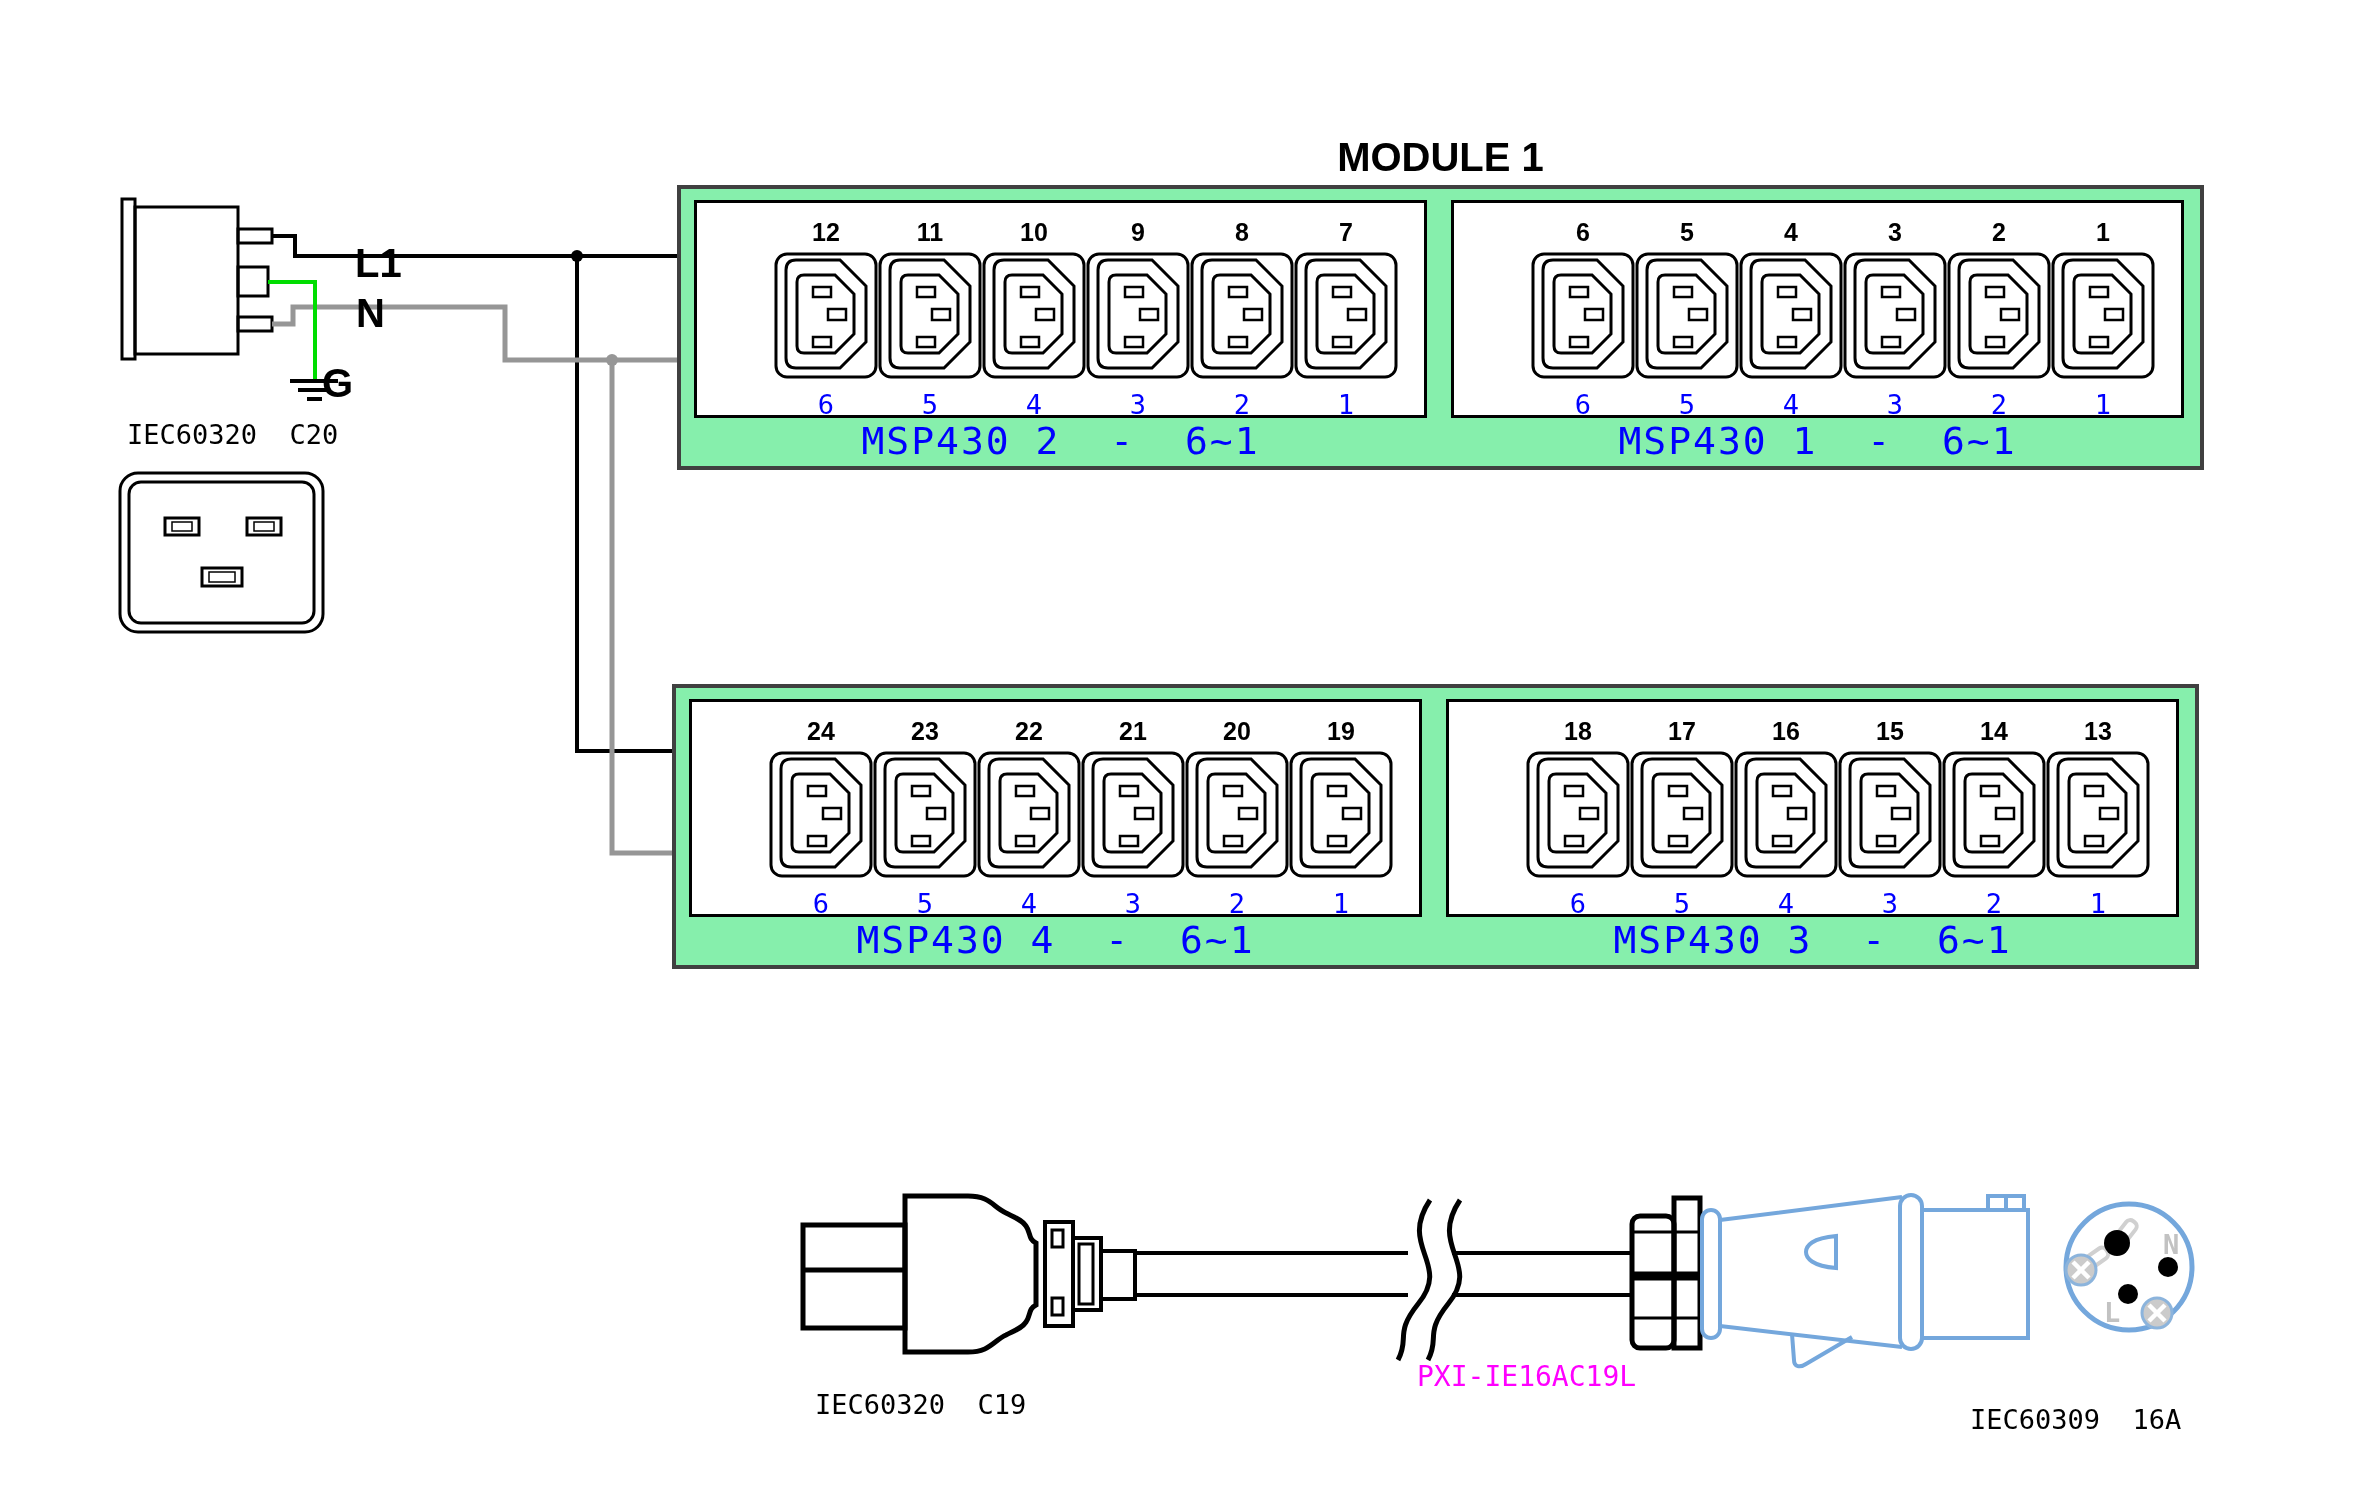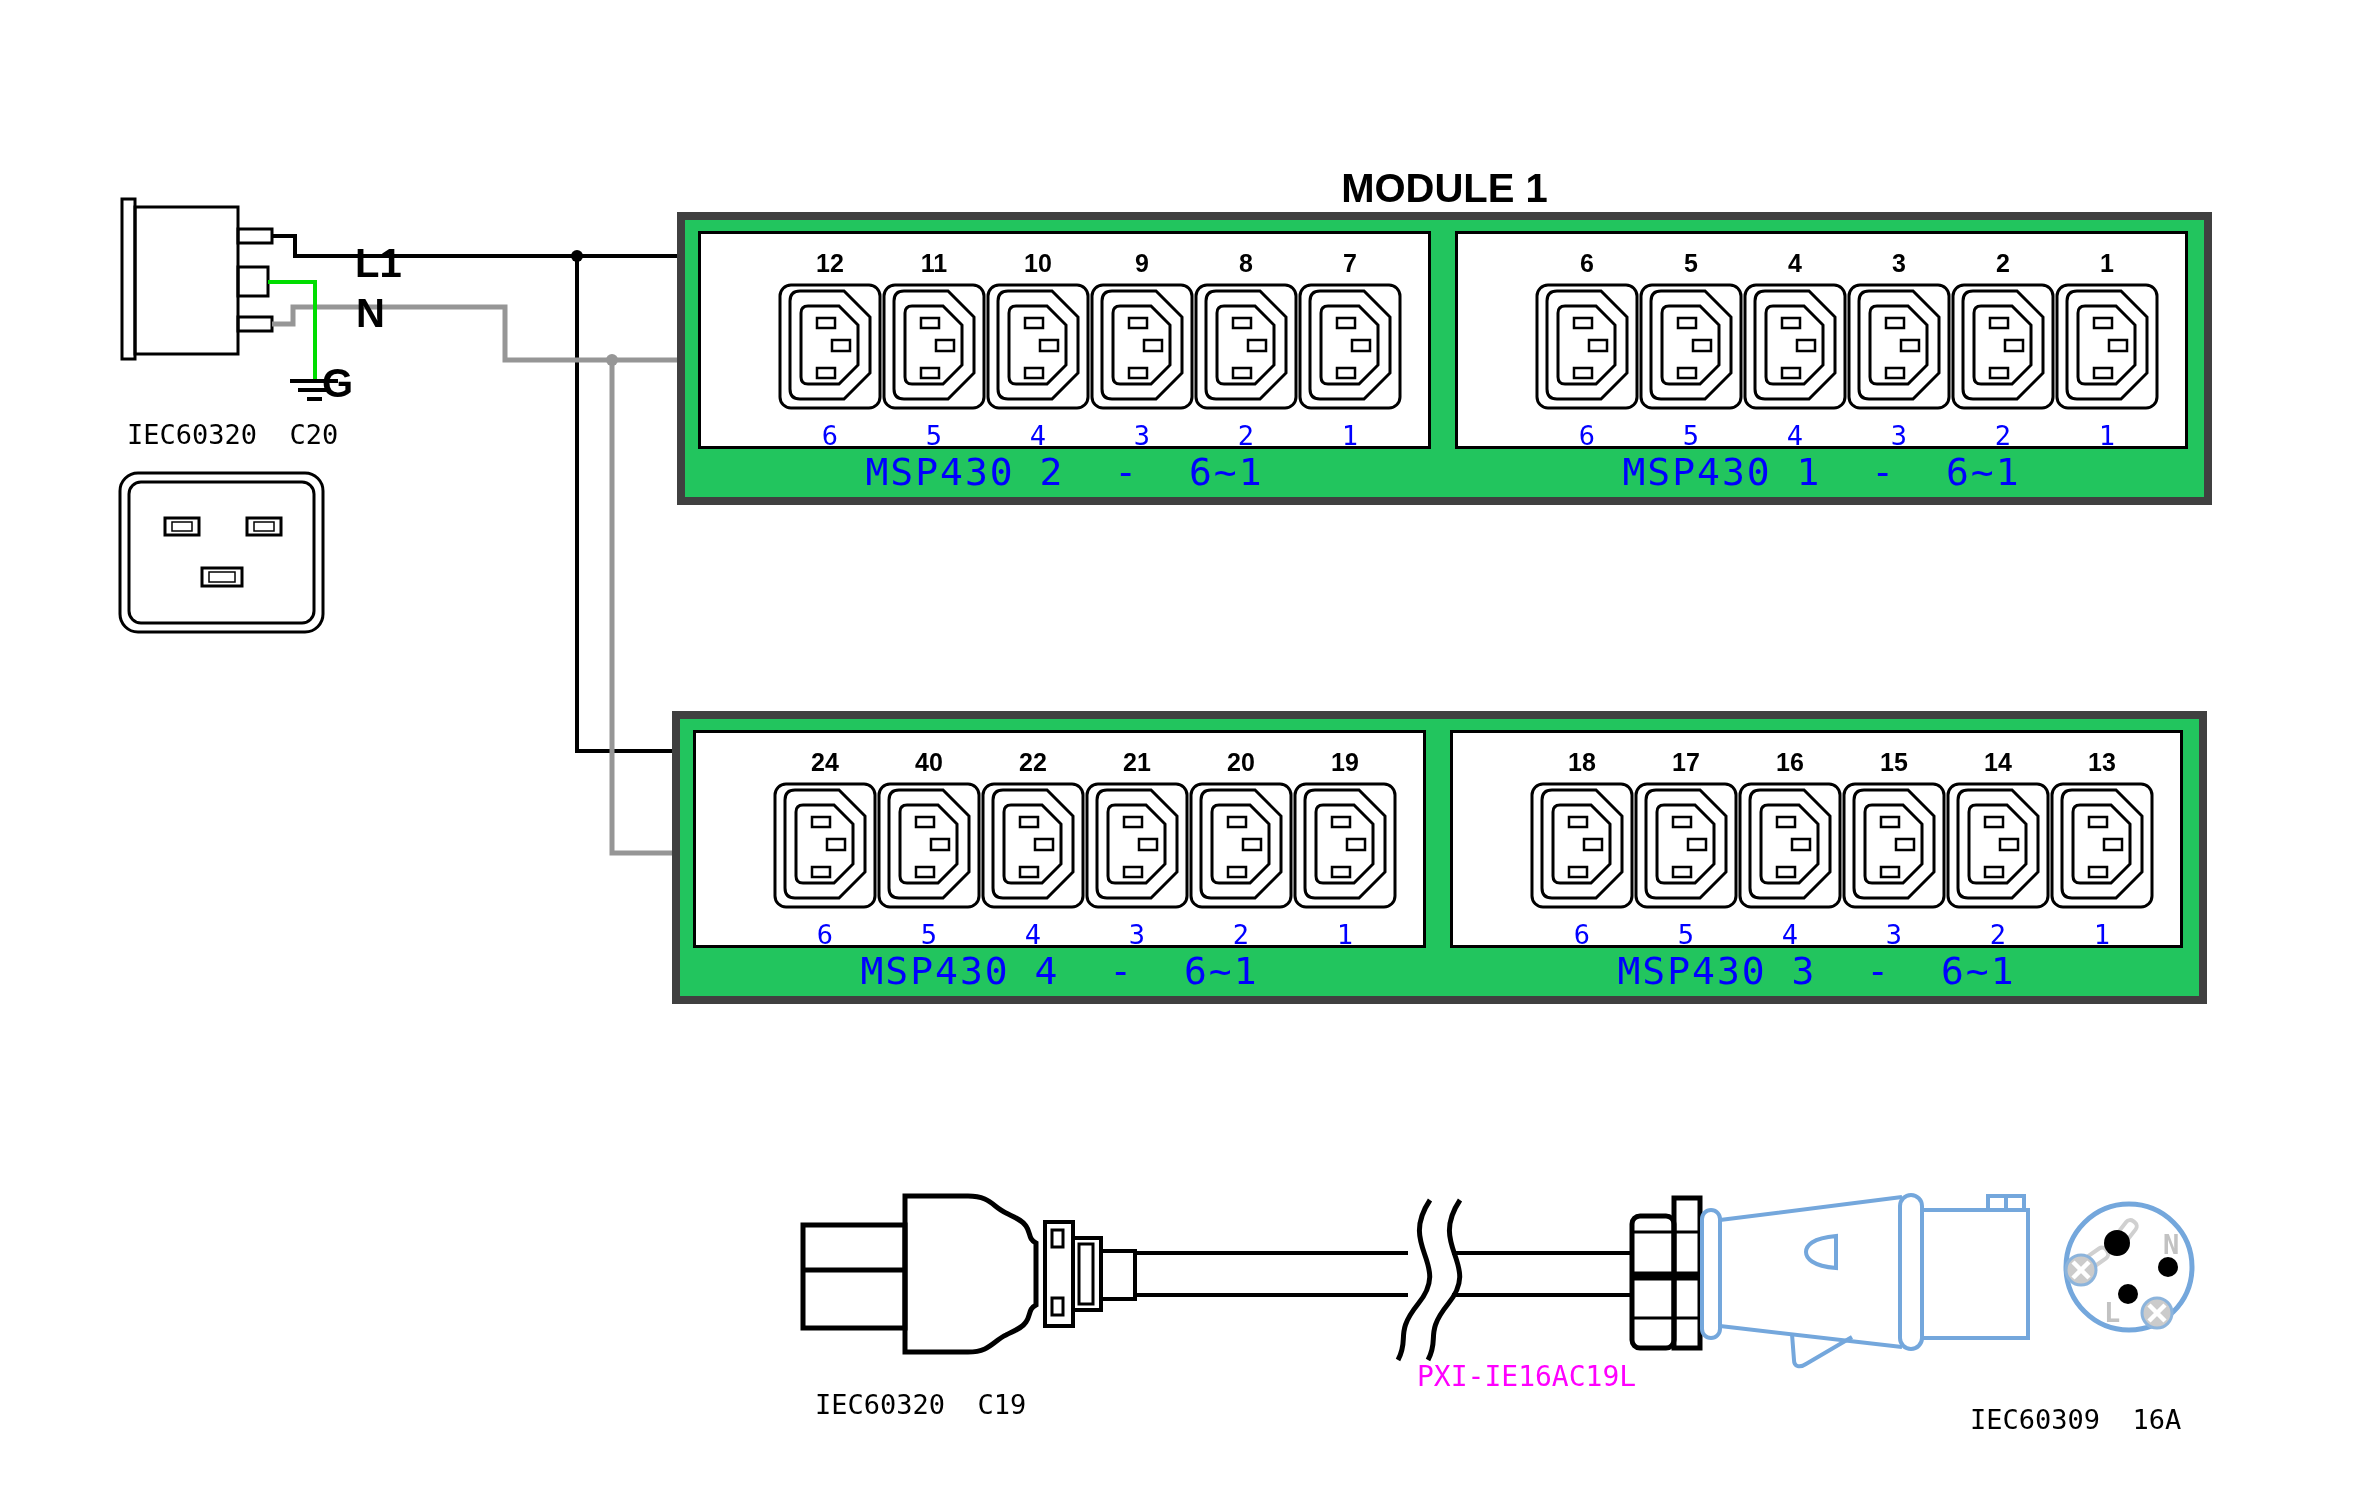--- a/index.html
+++ b/index.html
@@ -18,21 +18,21 @@
 
   
   .wire-label{position:absolute;font-family:"Liberation Sans",sans-serif;font-weight:bold;
               font-size:40px;color:#000;line-height:1;margin-top:31px;}
 
   
   .mono-label{position:absolute;font-size:27px;color:#000;white-space:pre;line-height:1;}
   .part-label{position:absolute;font-size:28px;color:#ff00ff;white-space:pre;line-height:1;}
 
   
-  .module{position:absolute;width:1519px;height:277px;border:8px solid #404040;background:#22c55e;margin-top:27px;}
+  .module{position:absolute;width:1519px;height:277px;border:4px solid #404040;background:#86efac;}
   .module-title{position:absolute;top:-52px;left:0;width:100%;text-align:center;
                 font-family:"Liberation Sans",sans-serif;font-weight:bold;font-size:40px;
                 letter-spacing:0px;color:#000;line-height:1;}
   .group{position:absolute;top:11px;width:733px;height:218px;border:3px solid #000;
          box-sizing:border-box;background:#fff;}
   .outlet-row{display:flex;justify-content:flex-end;padding:6px 26px;}
   .outlet-cell{display:flex;flex-direction:column;align-items:center;width:104px;}
   .num-top{height:43px;line-height:46px;font-family:"Liberation Sans",sans-serif;
            font-weight:bold;font-size:25px;color:#000;}
   .num-bottom{height:48px;padding-top:10px;font-size:27px;color:#0000ff;line-height:1.2;}
@@ -335,21 +335,21 @@
               <path class="oln" d="M22,8 L66,8 L92,34 L92,90 L66,116 L22,116 Q12,116 12,106 L12,18 Q12,8 22,8 Z"></path>
               <path class="oln" d="M30,23 L61,23 L80,42 L80,82 L61,101 L30,101 Q23,101 23,94 L23,30 Q23,23 30,23 Z"></path>
               <rect class="osl" x="39" y="35" width="18" height="10"></rect>
               <rect class="osl" x="54" y="57" width="18" height="11"></rect>
               <rect class="osl" x="39" y="85" width="18" height="10"></rect>
             </svg>
             <div class="num-bottom">6</div>
           </div>
 
           <div class="outlet-cell">
-            <div class="num-top">40</div>
+            <div class="num-top">23</div>
             <svg width="104" height="127" viewBox="0 0 104 127">
               <rect class="oln" x="2" y="2" width="100" height="123" rx="11"></rect>
               <path class="oln" d="M22,8 L66,8 L92,34 L92,90 L66,116 L22,116 Q12,116 12,106 L12,18 Q12,8 22,8 Z"></path>
               <path class="oln" d="M30,23 L61,23 L80,42 L80,82 L61,101 L30,101 Q23,101 23,94 L23,30 Q23,23 30,23 Z"></path>
               <rect class="osl" x="39" y="35" width="18" height="10"></rect>
               <rect class="osl" x="54" y="57" width="18" height="11"></rect>
               <rect class="osl" x="39" y="85" width="18" height="10"></rect>
             </svg>
             <div class="num-bottom">5</div>
           </div>

